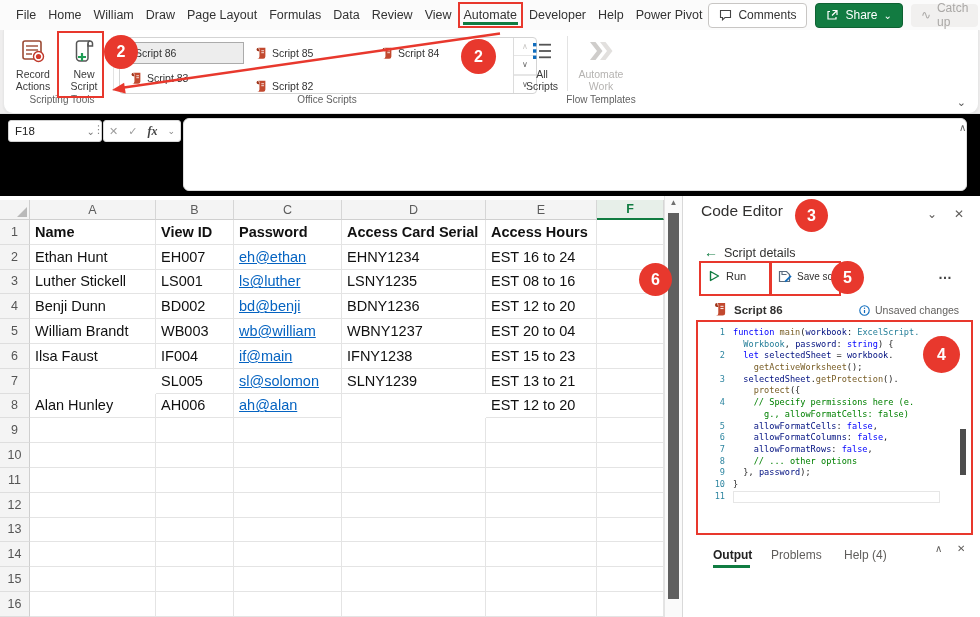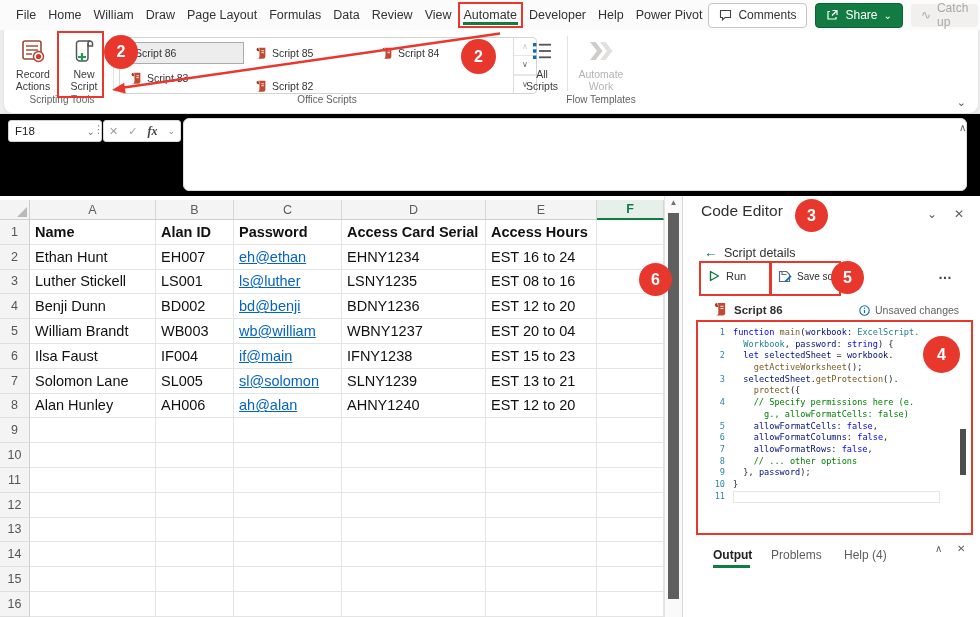--- a/index.html
+++ b/index.html
@@ -256,21 +256,21 @@
 <div class="grid" id="grid">
   <div class="selall"></div>
 <div class="colhdr" style="left: 30px; top: 4px; width: 126px; height: 20px;">A</div>
     <div class="colhdr" style="left: 156px; top: 4px; width: 78px; height: 20px;">B</div>
     <div class="colhdr" style="left: 234px; top: 4px; width: 108px; height: 20px;">C</div>
     <div class="colhdr" style="left: 342px; top: 4px; width: 144px; height: 20px;">D</div>
     <div class="colhdr" style="left: 486px; top: 4px; width: 111px; height: 20px;">E</div>
     <div class="colhdr selcol" style="left: 597px; top: 4px; width: 67px; height: 20px;">F</div>
     <div class="rowhdr" style="top: 24px; height: 24.8px;">1</div>
     <div class="cell hdr" style="left: 30px; top: 24px; width: 126px; height: 24.8px;">Name</div>
-    <div class="cell hdr" style="left: 156px; top: 24px; width: 78px; height: 24.8px;">Alan ID</div>
+    <div class="cell hdr" style="left: 156px; top: 24px; width: 78px; height: 24.8px;">View ID</div>
     <div class="cell hdr" style="left: 234px; top: 24px; width: 108px; height: 24.8px;">Password</div>
     <div class="cell hdr" style="left: 486px; top: 24px; width: 111px; height: 24.8px;">Access Hours</div>
     <div class="cell hdr" style="left: 342px; top: 24px; width: 144px; height: 24.8px;">Access Card Serial</div>
     <div class="cell" style="left: 597px; top: 24px; width: 67px; height: 24.8px;"></div>
     <div class="rowhdr" style="top: 48.8px; height: 24.8px;">2</div>
     <div class="cell" style="left: 30px; top: 48.8px; width: 126px; height: 24.8px;">Ethan Hunt</div>
     <div class="cell" style="left: 156px; top: 48.8px; width: 78px; height: 24.8px;">EH007</div>
     <div class="cell link" style="left: 234px; top: 48.8px; width: 108px; height: 24.8px;">eh@ethan</div>
     <div class="cell" style="left: 342px; top: 48.8px; width: 144px; height: 24.8px;">EHNY1234</div>
     <div class="cell" style="left: 486px; top: 48.8px; width: 111px; height: 24.8px;">EST 16 to 24</div>
@@ -297,31 +297,29 @@
     <div class="cell" style="left: 486px; top: 123.2px; width: 111px; height: 24.8px;">EST 20 to 04</div>
     <div class="cell" style="left: 597px; top: 123.2px; width: 67px; height: 24.8px;"></div>
     <div class="rowhdr" style="top: 148px; height: 24.8px;">6</div>
     <div class="cell" style="left: 30px; top: 148px; width: 126px; height: 24.8px;">Ilsa Faust</div>
     <div class="cell" style="left: 156px; top: 148px; width: 78px; height: 24.8px;">IF004</div>
     <div class="cell link" style="left: 234px; top: 148px; width: 108px; height: 24.8px;">if@main</div>
     <div class="cell" style="left: 342px; top: 148px; width: 144px; height: 24.8px;">IFNY1238</div>
     <div class="cell" style="left: 486px; top: 148px; width: 111px; height: 24.8px;">EST 15 to 23</div>
     <div class="cell" style="left: 597px; top: 148px; width: 67px; height: 24.8px;"></div>
     <div class="rowhdr" style="top: 172.8px; height: 24.8px;">7</div>
-    <div class="cell" style="left: 30px; top: 172.8px; width: 126px; height: 24.8px;">Solomon Lane</div>
     <div class="cell" style="left: 156px; top: 172.8px; width: 78px; height: 24.8px;">SL005</div>
     <div class="cell link" style="left: 234px; top: 172.8px; width: 108px; height: 24.8px;">sl@solomon</div>
     <div class="cell" style="left: 342px; top: 172.8px; width: 144px; height: 24.8px;">SLNY1239</div>
     <div class="cell" style="left: 486px; top: 172.8px; width: 111px; height: 24.8px;">EST 13 to 21</div>
     <div class="cell" style="left: 597px; top: 172.8px; width: 67px; height: 24.8px;"></div>
     <div class="rowhdr" style="top: 197.6px; height: 24.8px;">8</div>
     <div class="cell" style="left: 30px; top: 197.6px; width: 126px; height: 24.8px;">Alan Hunley</div>
     <div class="cell" style="left: 156px; top: 197.6px; width: 78px; height: 24.8px; text-align: center;">AH006</div>
     <div class="cell link" style="left: 234px; top: 197.6px; width: 108px; height: 24.8px;">ah@alan</div>
-    <div class="cell" style="left: 342px; top: 197.6px; width: 144px; height: 24.8px;">AHNY1240</div>
     <div class="cell" style="left: 486px; top: 197.6px; width: 111px; height: 24.8px;">EST 12 to 20</div>
     <div class="cell" style="left: 597px; top: 197.6px; width: 67px; height: 24.8px;"></div>
     <div class="rowhdr" style="top: 222.4px; height: 24.8px;">9</div>
     <div class="cell" style="left: 30px; top: 222.4px; width: 126px; height: 24.8px;"></div>
     <div class="cell" style="left: 156px; top: 222.4px; width: 78px; height: 24.8px;"></div>
     <div class="cell" style="left: 234px; top: 222.4px; width: 108px; height: 24.8px;"></div>
     <div class="cell" style="left: 342px; top: 222.4px; width: 144px; height: 24.8px;"></div>
     <div class="cell" style="left: 486px; top: 222.4px; width: 111px; height: 24.8px;"></div>
     <div class="cell" style="left: 597px; top: 222.4px; width: 67px; height: 24.8px;"></div>
     <div class="rowhdr" style="top: 247.2px; height: 24.8px;">10</div>

